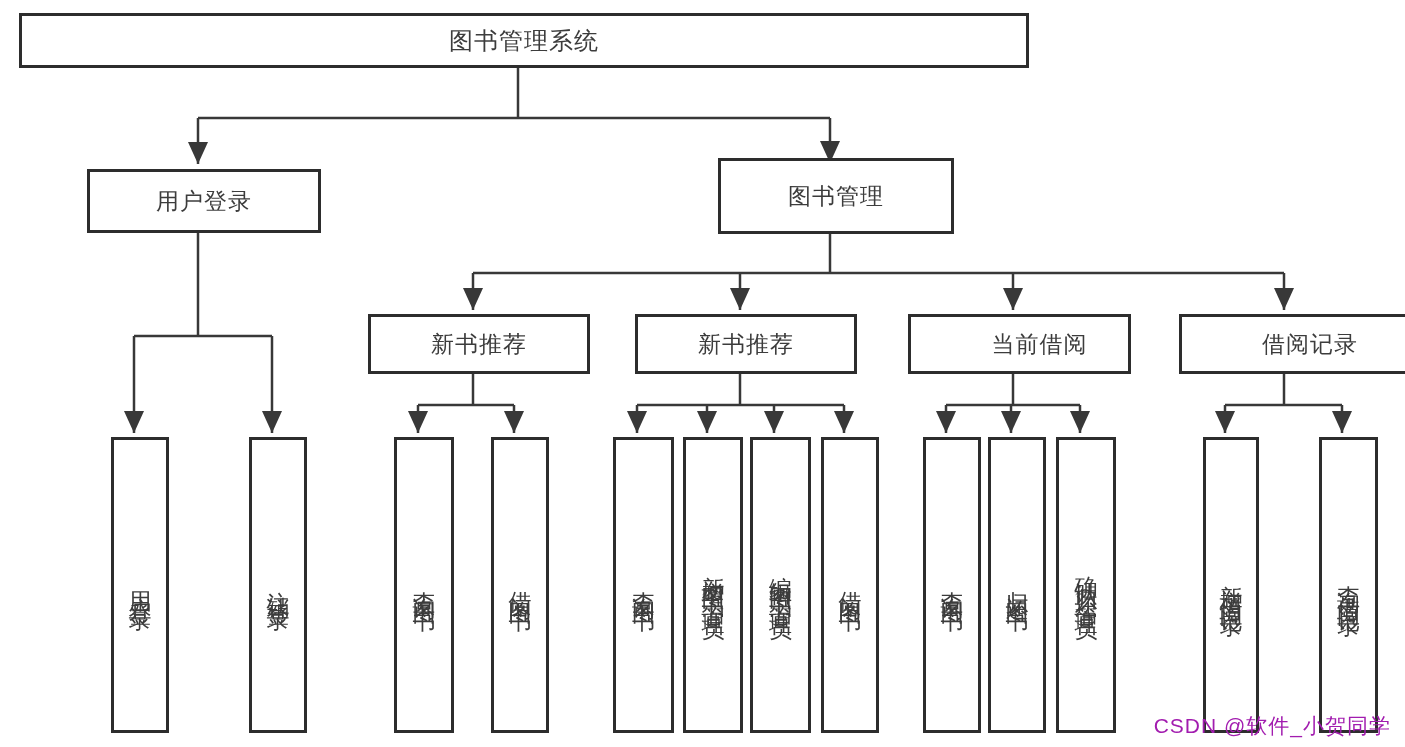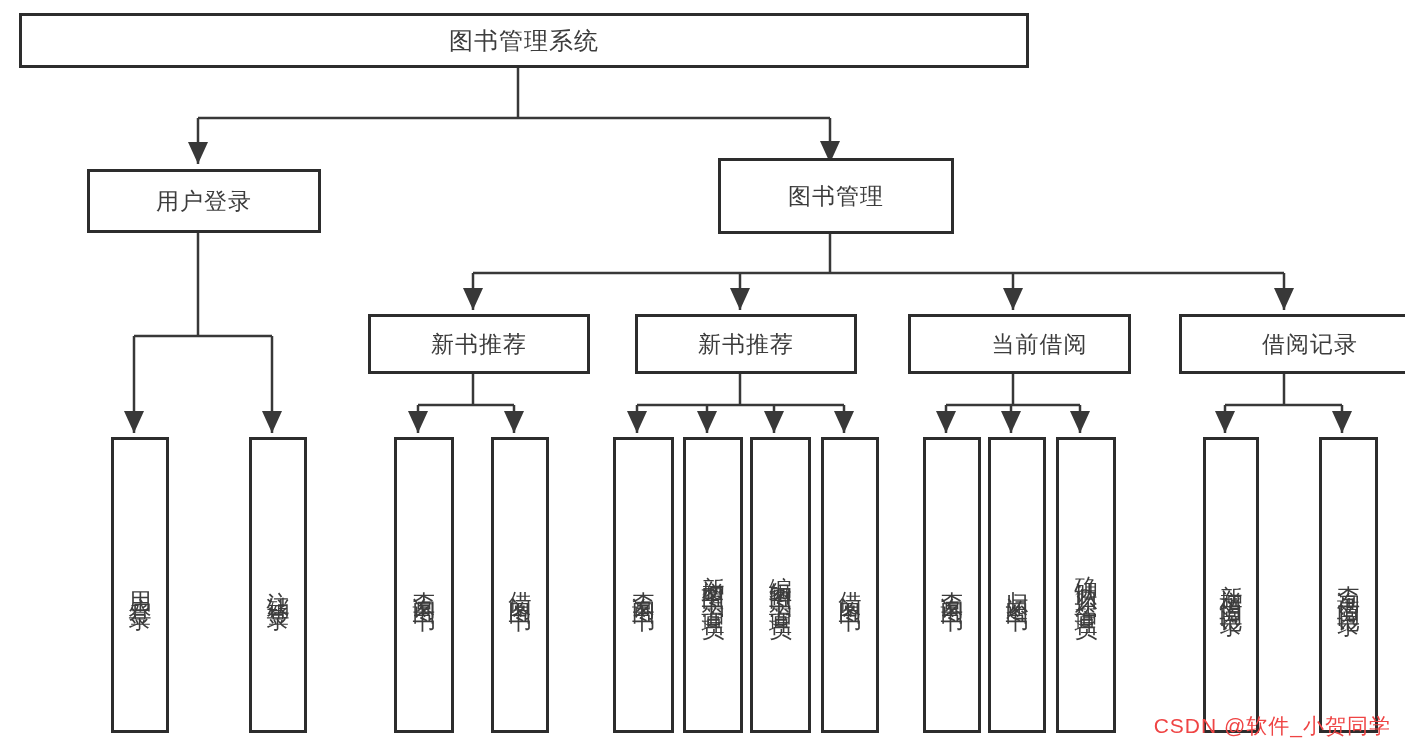--- a/index.html
+++ b/index.html
@@ -41,21 +41,21 @@
     writing-mode: vertical-rl;
     text-orientation: mixed;
     letter-spacing: 6px;
     line-height: 1;
   }
   .watermark {
     position: absolute;
     right: 14px;
     bottom: 7px;
     font-size: 21px;
-    color: #ef4444;
+    color: #a21caf;
     letter-spacing: 1px;
     z-index: 5;
     white-space: nowrap;
   }
 </style>
 </head>
 <body>
 
 <div class="stage">
 

